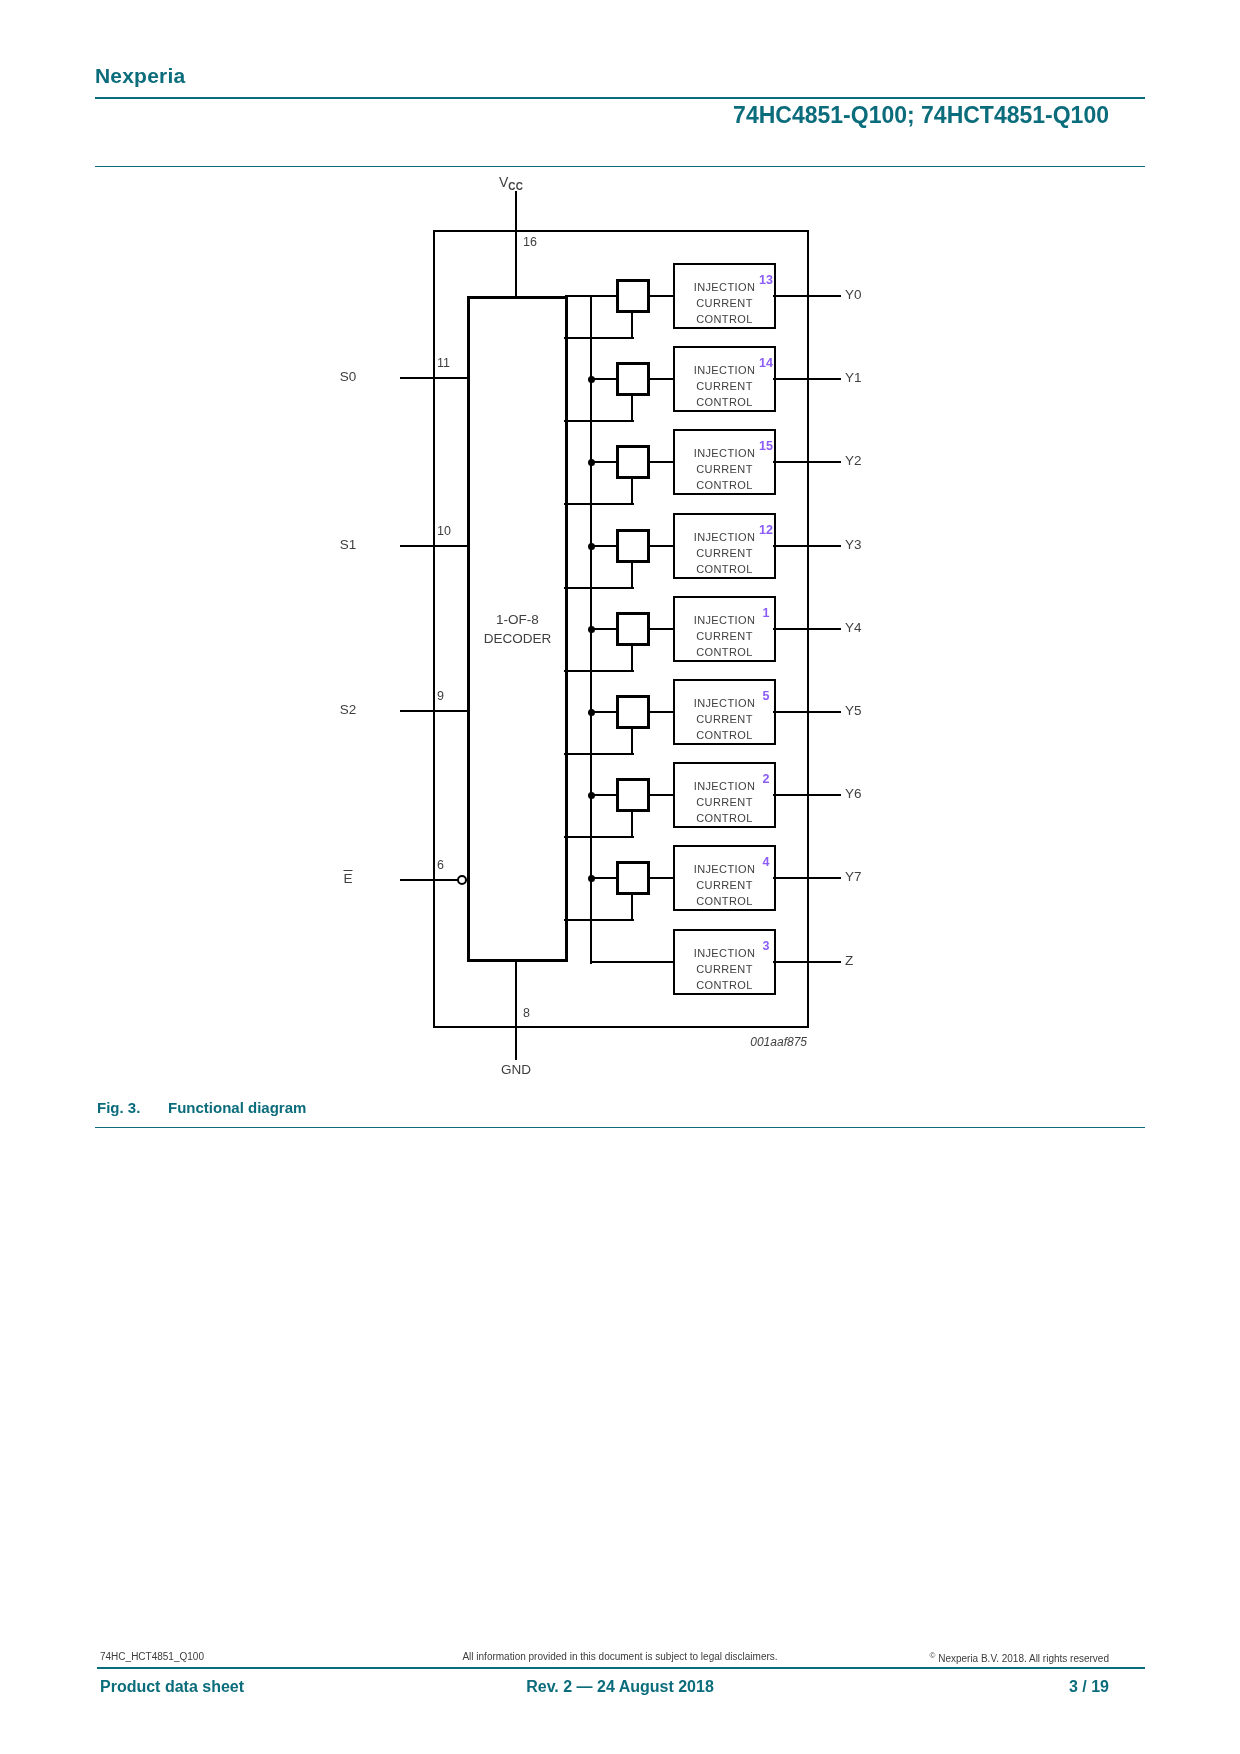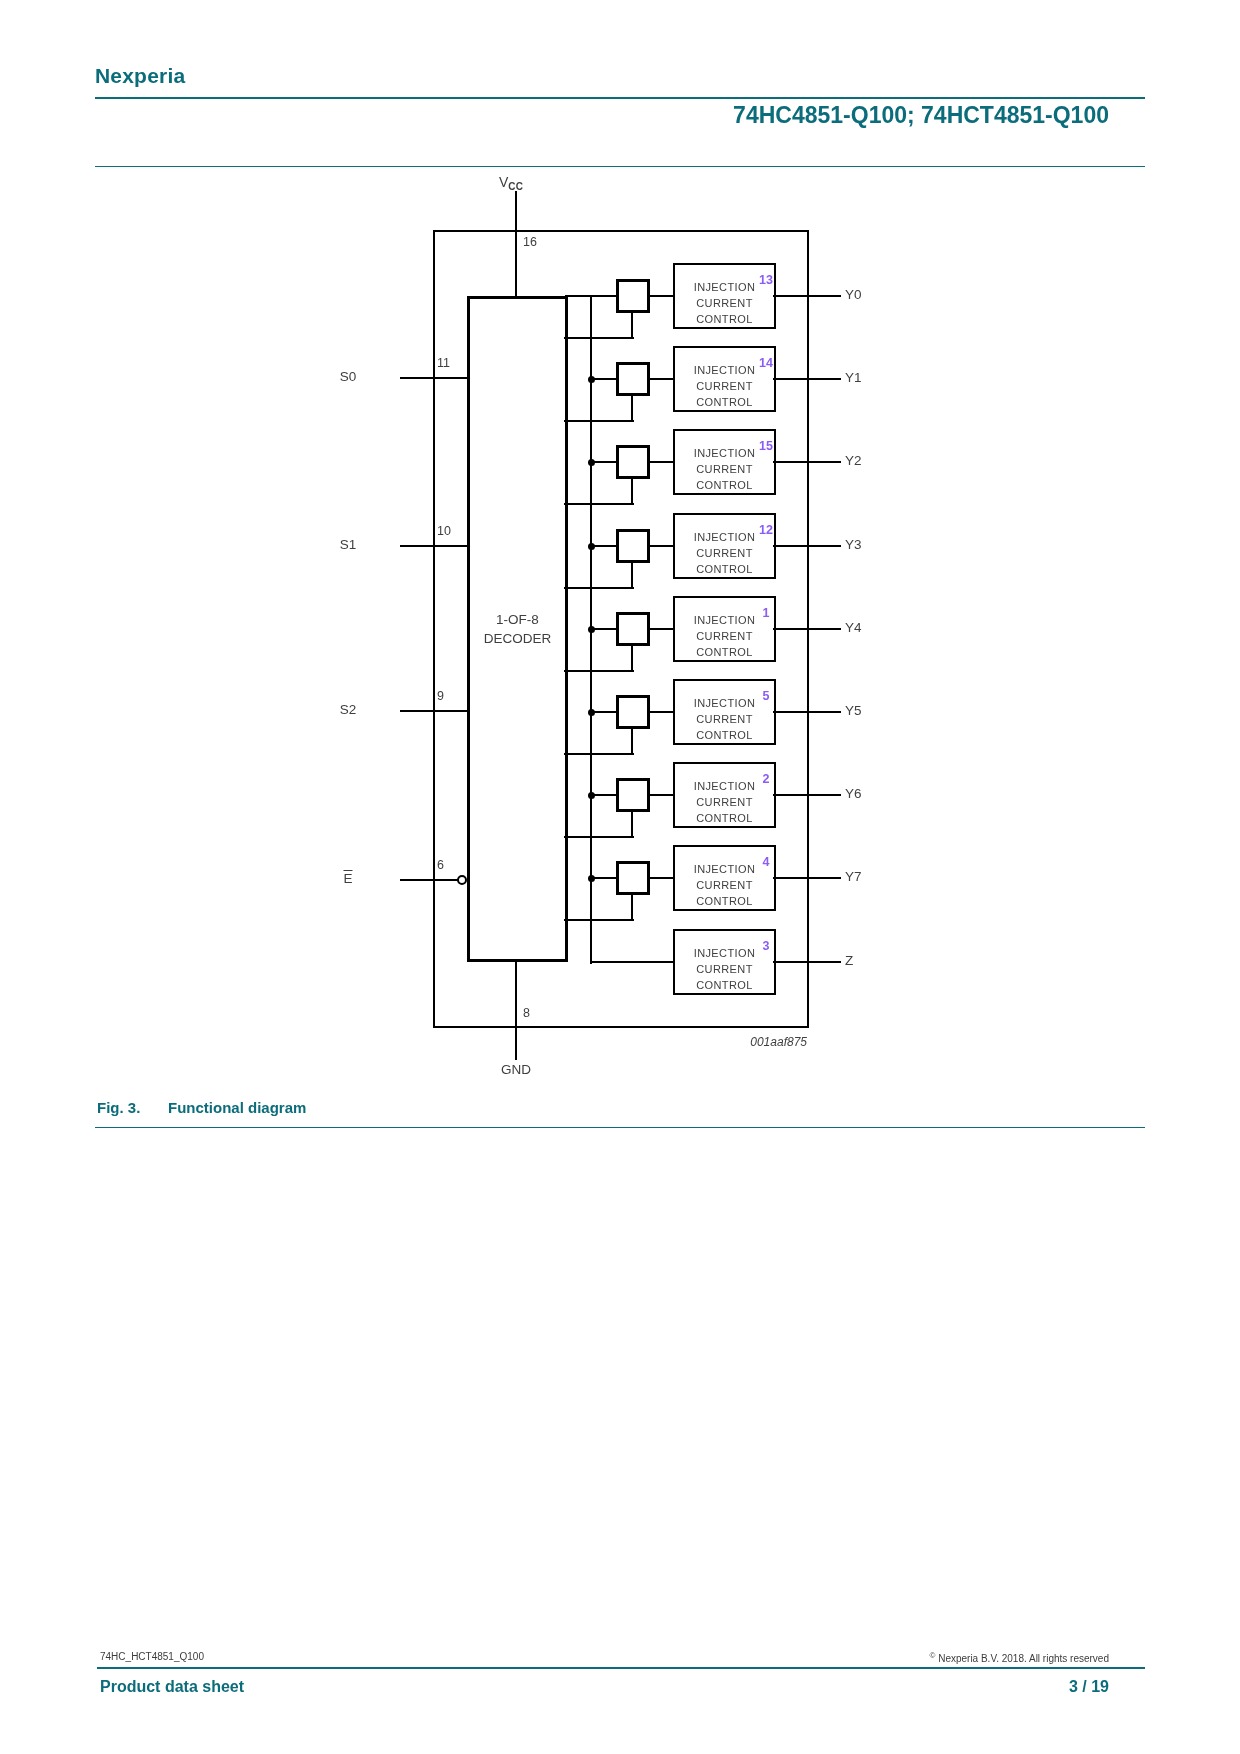--- a/index.html
+++ b/index.html
@@ -257,18 +257,20 @@
     <div class="abs gnd-label">GND</div>
 
     <div class="abs fig-id">001aaf875</div>
   </div>
 
   <div class="abs teal cap-fig">Fig. 3.</div>
   <div class="abs teal cap-text">Functional diagram</div>
   <div class="abs rule thin" style="top:1127px"></div>
 
   <div class="abs foot-small foot-left">74HC_HCT4851_Q100</div>
+  <div class="abs foot-small foot-center">All information provided in this document is subject to legal disclaimers.</div>
   <div class="abs foot-small foot-right"><sup>©</sup> <span>Nexperia B.V. 2018. All rights reserved</span></div>
   <div class="abs rule" style="top:1667px; left:97px; width:1048px; height:1.5px;"></div>
   <div class="abs teal foot-big foot-left">Product data sheet</div>
+  <div class="abs teal foot-big foot-center">Rev. 2 — 24 August 2018</div>
   <div class="abs teal foot-big foot-right">3 / 19</div>
 
 </div>
 
 </body></html>

